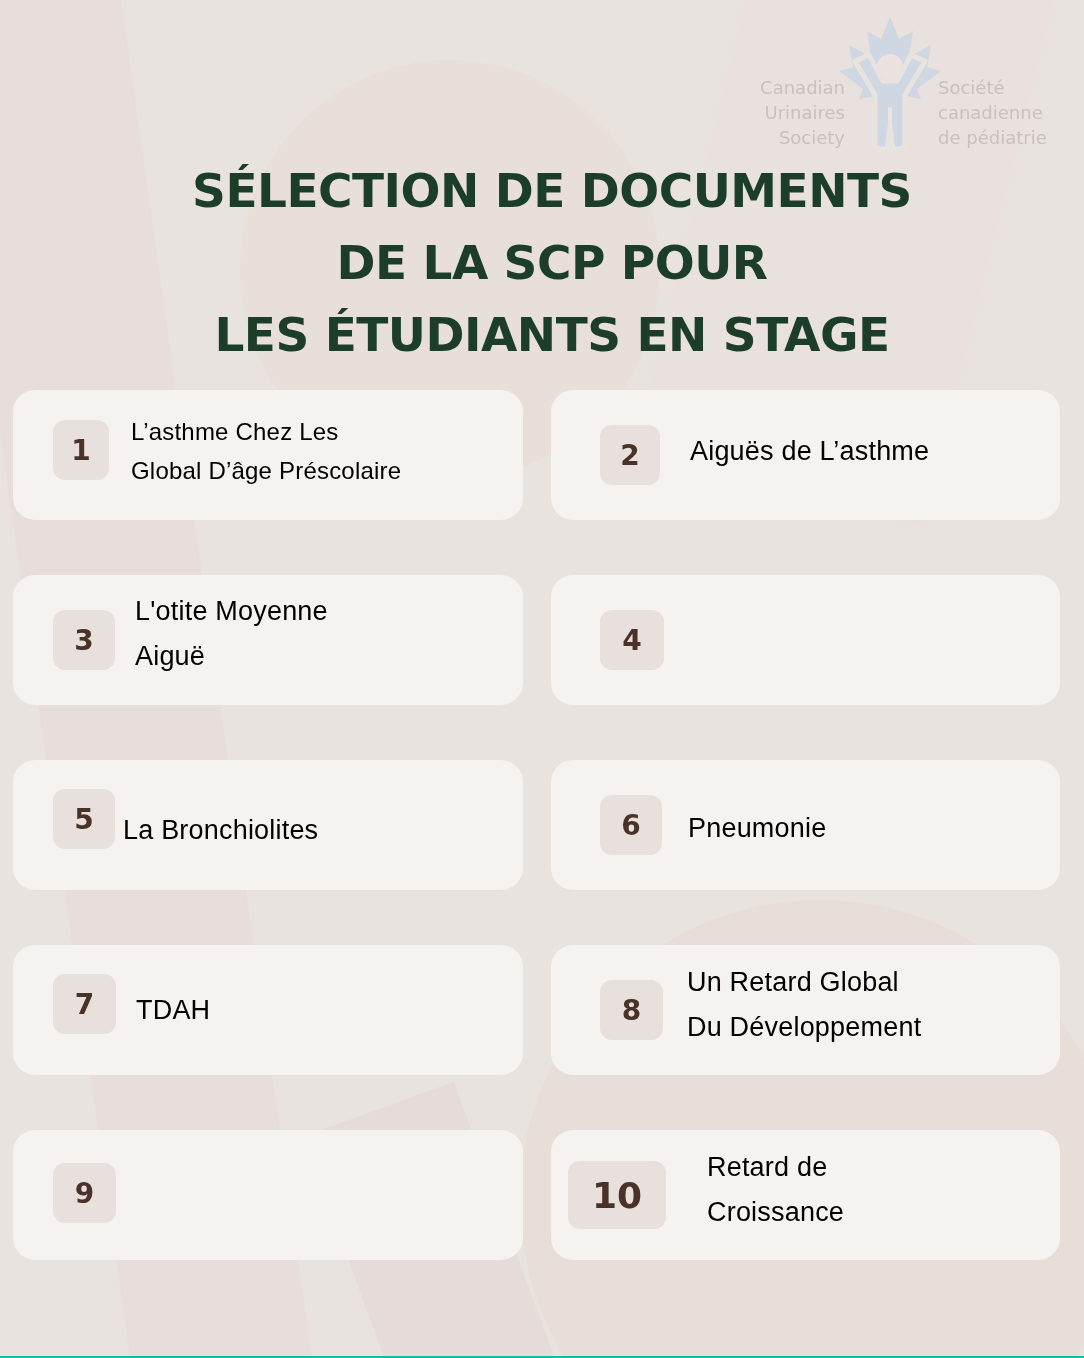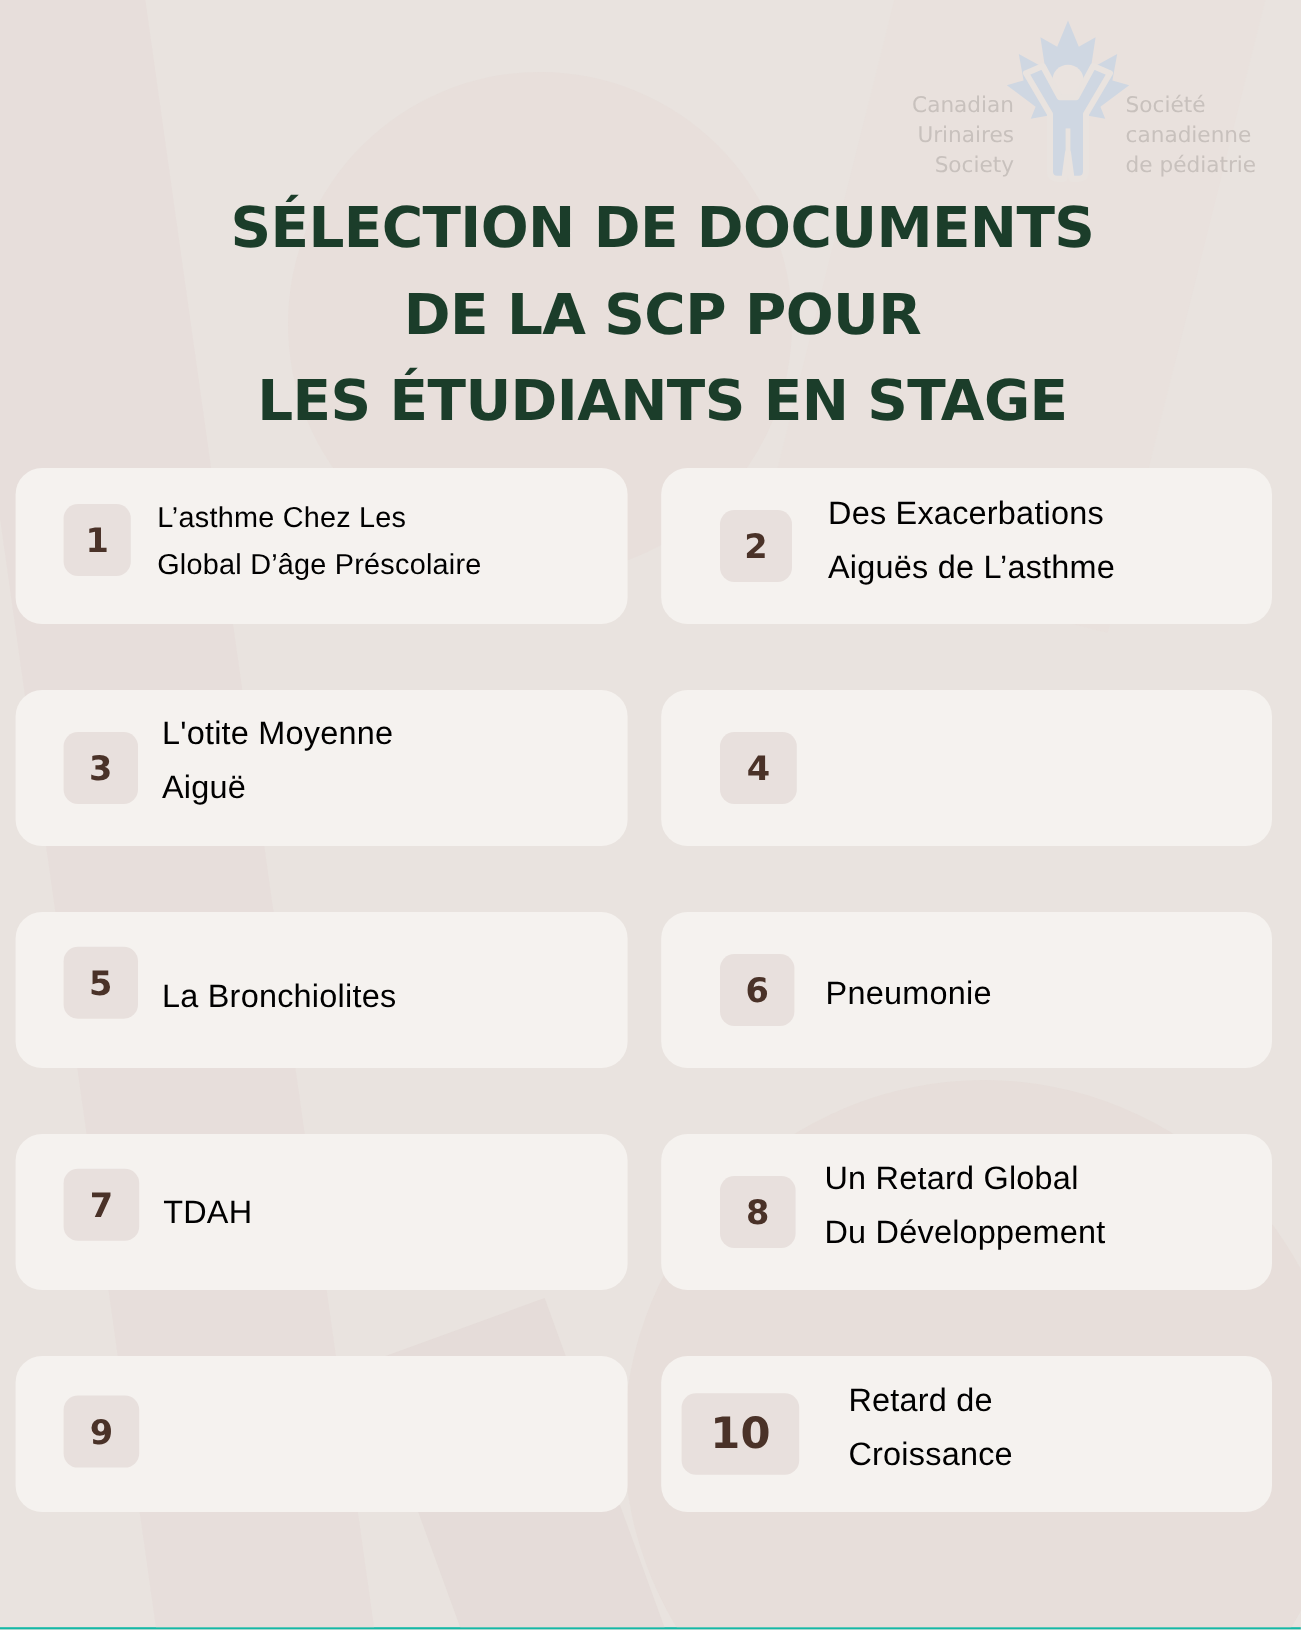--- a/index.html
+++ b/index.html
@@ -117,39 +117,38 @@
   <div class="card left" style="top:390px; padding-left:40px;">
     <div class="badge" style="width:56px;height:60px;margin-top:-10px;">1</div>
     <div class="label small" style="margin-left:22px; margin-top:-8px;">
       <span>L’asthme Chez Les</span>
       <span>Global D’âge Préscolaire</span>
     </div>
   </div>
   <div class="card right" style="top:390px; padding-left:49px;">
     <div class="badge">2</div>
     <div class="label" style="margin-left:30px; margin-top:-8px;">
-      <span>Des Exacerbations</span>
       <span>Aiguës de L’asthme</span>
     </div>
   </div>
 
   <div class="card left" style="top:575px; padding-left:40px;">
     <div class="badge" style="width:62px;">3</div>
     <div class="label" style="margin-left:20px; margin-top:-12px;">
       <span>L'otite Moyenne</span>
       <span>Aiguë</span>
     </div>
   </div>
   <div class="card right" style="top:575px; padding-left:49px;">
     <div class="badge" style="width:64px;">4</div>
   </div>
 
   <div class="card left" style="top:760px; padding-left:40px;">
     <div class="badge" style="width:62px;margin-top:-12px;">5</div>
-    <div class="label" style="margin-left:20px; margin-top:10px;">
+    <div class="label" style="margin-left:8px; margin-top:10px;">
       <span>La Bronchiolites</span>
     </div>
   </div>
   <div class="card right" style="top:760px; padding-left:49px;">
     <div class="badge" style="width:62px;">6</div>
     <div class="label" style="margin-left:26px; margin-top:6px;">
       <span>Pneumonie</span>
     </div>
   </div>
 

